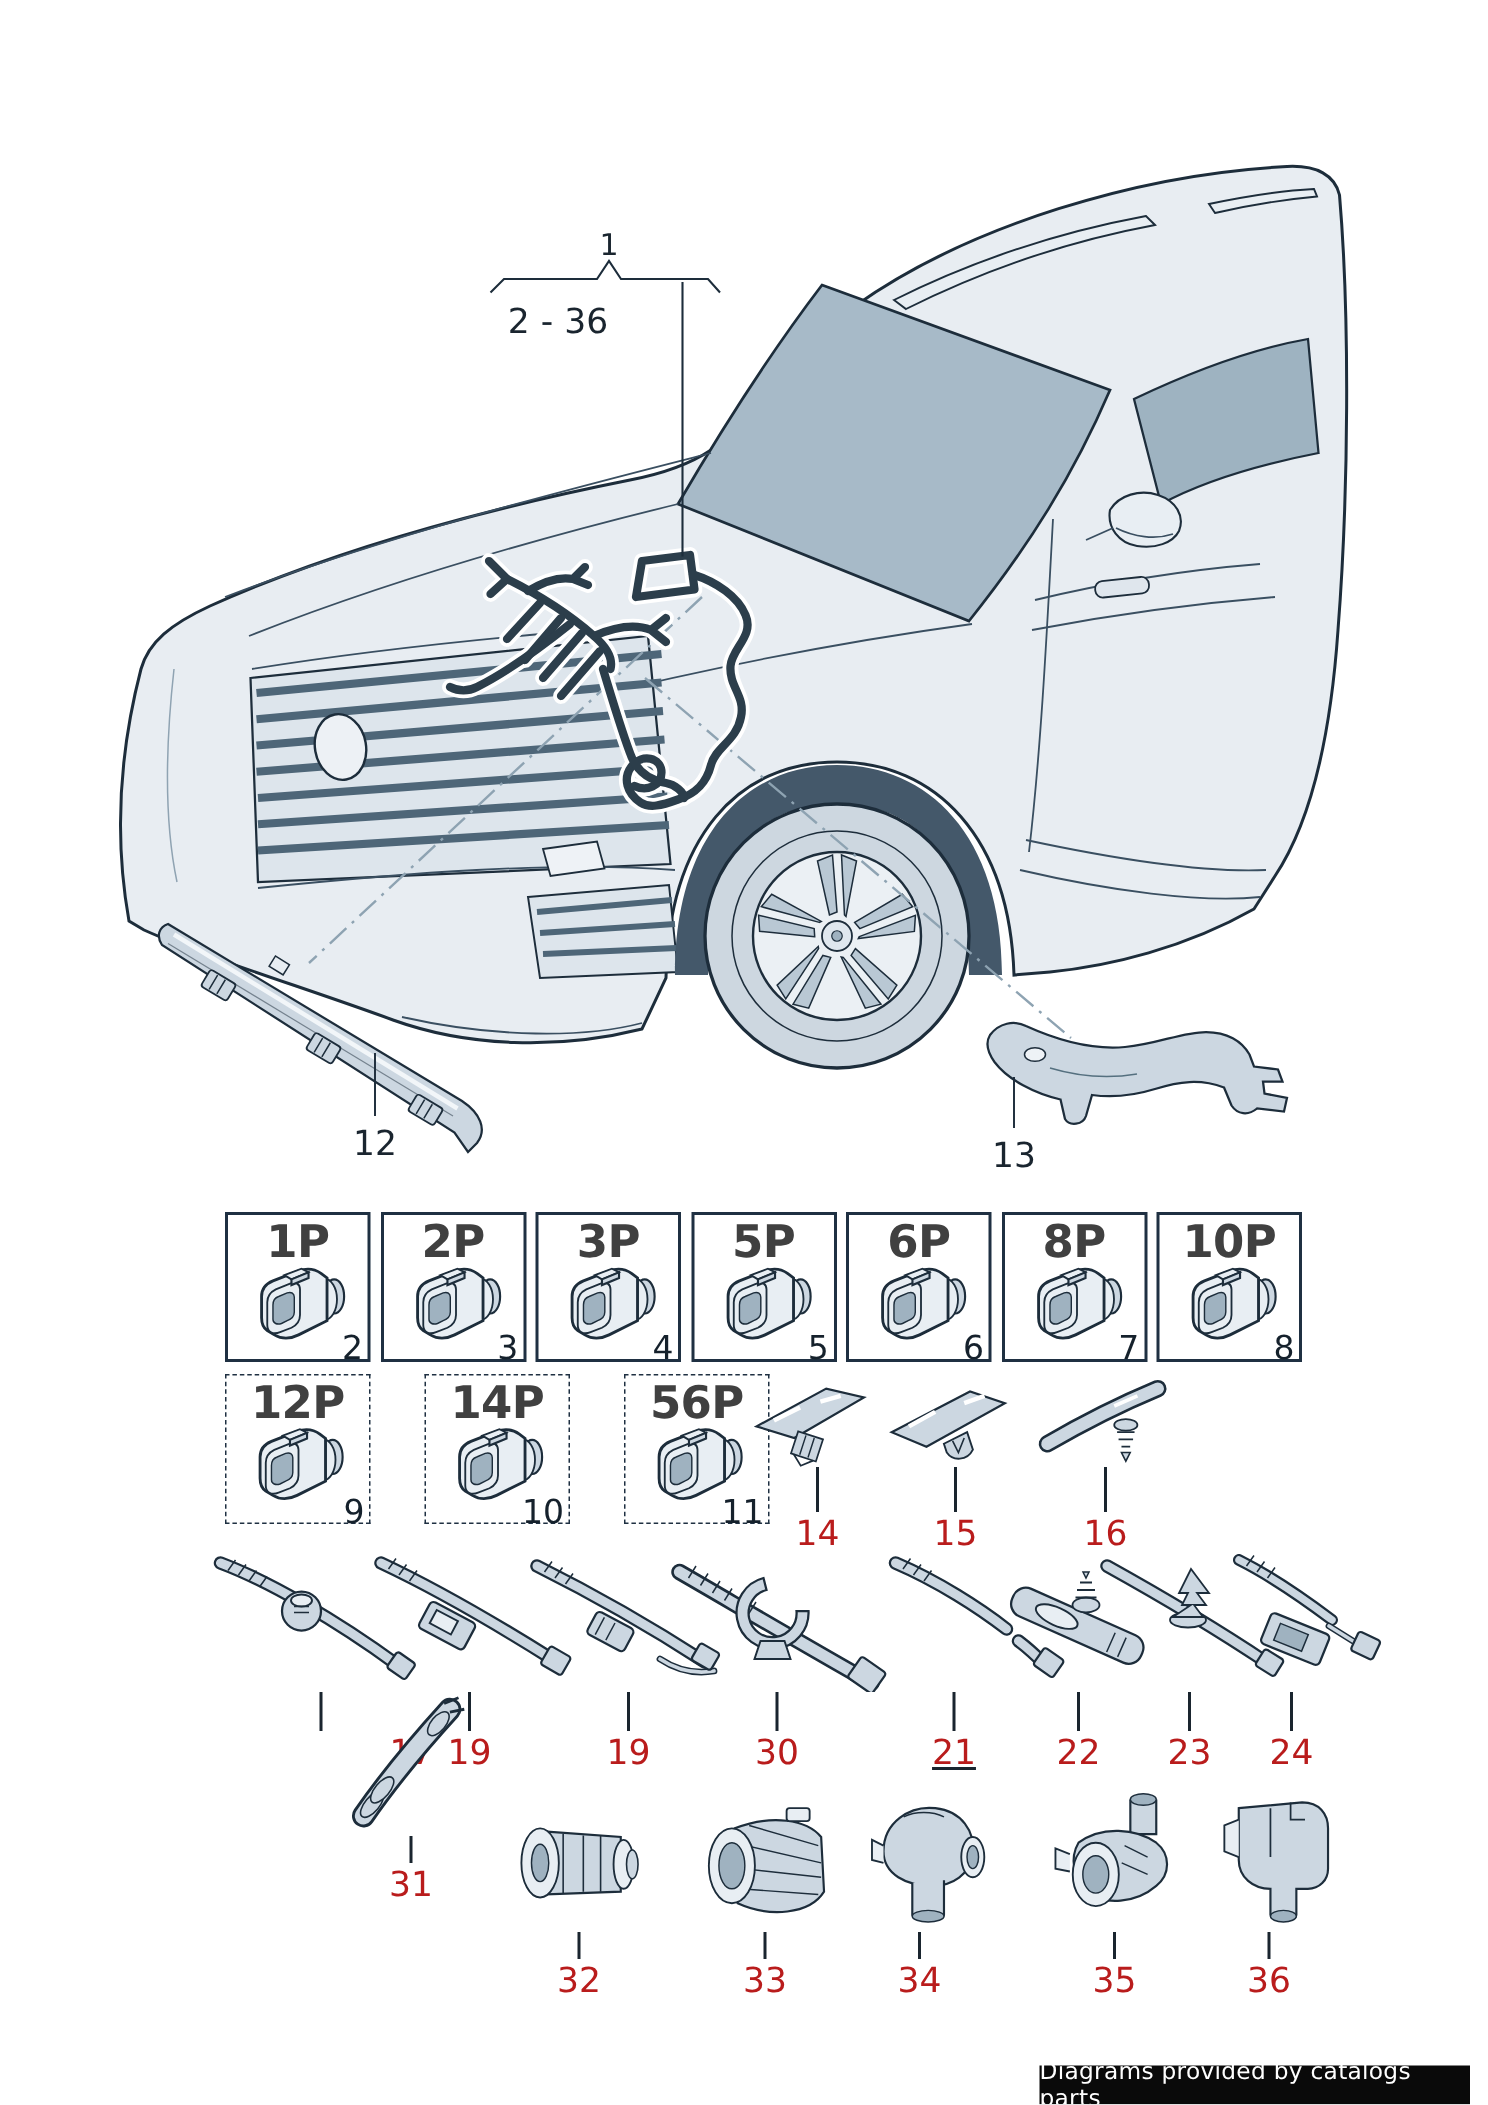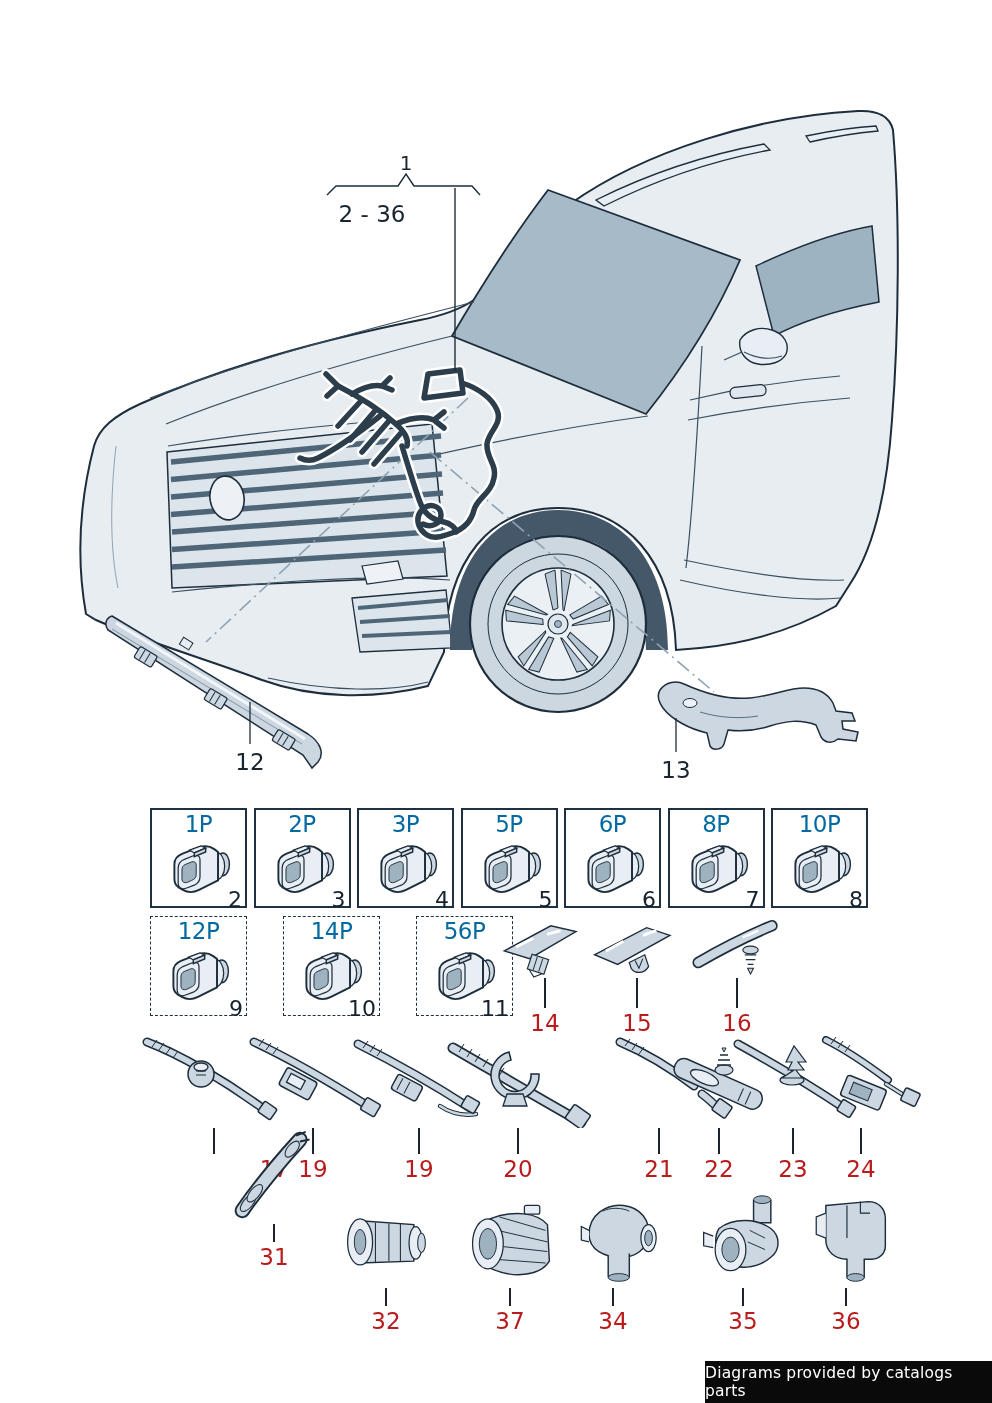--- a/index.html
+++ b/index.html
@@ -6,30 +6,30 @@
   .page{position:relative;width:992px;height:1403px;background:#fff;overflow:hidden;
         font-family:"DejaVu Sans","Liberation Sans",sans-serif;color:#1a252f;}
   .stage{position:absolute;left:0;top:0;}
   
   .grid-row{position:absolute;display:flex;gap:6.5px;}
   .row1{left:150px;top:808px;}
   .row2{left:150px;top:916px;gap:36px;}
   .cell{position:relative;width:97px;height:100px;border:2px solid #1f3042;box-sizing:border-box;background:#fff;}
   .cell.dashed{border:1.5px dashed #1f3042;}
   .cell-label{position:absolute;top:2px;left:0;width:100%;text-align:center;
-              font-size:23px;font-weight:400;color:#0369a1;letter-spacing:-0.5px;line-height:1.1;}
+              font-size:30px;font-weight:700;color:#404040;letter-spacing:-0.5px;line-height:1.1;}
   .cell-icon{position:absolute;left:11px;top:30px;width:74px;height:60px;}
   .cell-num{position:absolute;right:3px;bottom:-5px;font-size:22px;line-height:1;color:#15212c;background:transparent;}
   
   .part{position:absolute;margin:0;text-align:center;}
   .part svg{display:block;margin:0 auto;}
   .lead{width:1.5px;background:#1a252f;margin:0 auto;}
   .pnum{font-size:23px;color:#b91c1c;line-height:1.15;margin-top:2px;}
   
-  .banner{position:absolute;right:0;bottom:0;width:287px;height:42px;background:#0a0a0a;
+  .banner{position:absolute;right:12px;bottom:0;width:287px;height:26px;background:#0a0a0a;
           display:flex;align-items:center;justify-content:flex-start;}
   .banner span{color:#fff;font-size:15.5px;letter-spacing:0.2px;}
   
   .oln{stroke:#1d2d3b;fill:none;}
   .fill-body{fill:#e8edf2;stroke:#1d2d3b;stroke-width:2;}
   .fill-light{fill:#ccd7e1;stroke:#1d2d3b;stroke-width:1.5;}
   .fill-lighter{fill:#e8eef3;stroke:#1d2d3b;stroke-width:1.3;}
   .fill-open{fill:#9fb2c0;stroke:#1d2d3b;stroke-width:1;}
   .thin{stroke:#3a4f61;stroke-width:1.2;fill:none;}
   .s-out{stroke:#1d2d3b;fill:none;stroke-linecap:round;stroke-linejoin:round;}
@@ -391,24 +391,24 @@
       <path d="M10,12 C48,34 92,60 138,86" class="s-out" stroke-width="11"></path>
       <path d="M10,12 C48,34 92,60 138,86" class="s-in" stroke-width="7.5"></path>
       <path class="oln" stroke-width="1" d="M16,16 L21,8 M24,21 L29,13 M32,26 L37,18 M40,31 L45,23 M48,36 L53,28 M56,40 L61,32"></path>
       <path d="M66,16 A24,24 0 1 0 96,38 L88,38 A16,16 0 1 1 68,24 Z" class="fill-light"></path>
       <path d="M64,58 L80,58 L84,70 L60,70 Z" class="fill-light" style="stroke-width:1.3"></path>
       <g transform="rotate(35 134 82)">
           <rect x="124" y="72" width="20" height="17" rx="2" class="fill-light"></rect>
         </g>
     </svg>
     <div class="lead" style="height:26px"></div>
-    <div class="pnum">20</div>
-  </figure>
-
-  <figure class="part" style="left:584px;top:1036px;width:150px;">
+    <div class="pnum">30</div>
+  </figure>
+
+  <figure class="part" style="left:561px;top:1036px;width:150px;text-decoration:underline;">
     <svg width="150" height="92" viewBox="0 0 150 92">
       <path d="M36,6 C64,18 92,36 110,50" class="s-out" stroke-width="9"></path>
       <path d="M36,6 C64,18 92,36 110,50" class="s-in" stroke-width="6"></path>
       <path class="oln" stroke-width="1" d="M41,10 L46,3 M48,14 L53,7 M55,18 L60,11"></path>
       <path d="M118,58 C126,64 132,70 136,74" class="s-out" stroke-width="9"></path>
       <path d="M118,58 C126,64 132,70 136,74" class="s-in" stroke-width="6"></path>
       <g transform="rotate(35 138 76)">
           <rect x="128" y="66" width="16" height="14" rx="2" class="fill-light"></rect>
         </g>
     </svg>
@@ -493,21 +493,21 @@
 
   <figure class="part" style="left:455px;top:1192px;width:110px;">
     <svg width="110" height="96" viewBox="0 0 110 100">
       <path d="M34,28 C60,18 84,22 94,34 L96,72 C86,88 58,90 36,80 Z" class="fill-light"></path>
       <path class="oln" stroke-width="1" d="M44,26 L92,40 M42,40 L94,52 M40,56 L94,62 M38,70 L92,74"></path>
       <rect x="70" y="14" width="16" height="9" rx="2" class="fill-lighter"></rect>
       <ellipse cx="32" cy="54" rx="16" ry="26" class="fill-lighter"></ellipse>
       <ellipse cx="32" cy="54" rx="9" ry="16" class="fill-open"></ellipse>
     </svg>
     <div class="lead" style="height:18px"></div>
-    <div class="pnum">37</div>
+    <div class="pnum">33</div>
   </figure>
 
   <figure class="part" style="left:558px;top:1192px;width:110px;">
     <svg width="110" height="96" viewBox="0 0 110 100">
       <path d="M30,44 C30,24 48,12 66,14 C84,16 94,30 92,46 C90,60 78,68 64,68 C46,68 30,60 30,44 Z" class="fill-light"></path>
       <path d="M50,66 L50,88 C50,92 72,92 72,88 L72,64" class="fill-light"></path>
       <ellipse cx="61" cy="89" rx="11" ry="4" class="fill-open"></ellipse>
       <ellipse cx="92" cy="48" rx="8" ry="14" class="fill-lighter"></ellipse>
       <ellipse cx="92" cy="48" rx="4" ry="8" class="fill-open"></ellipse>
       <path d="M30,40 L22,36 L22,50 L30,52" class="fill-lighter"></path>

